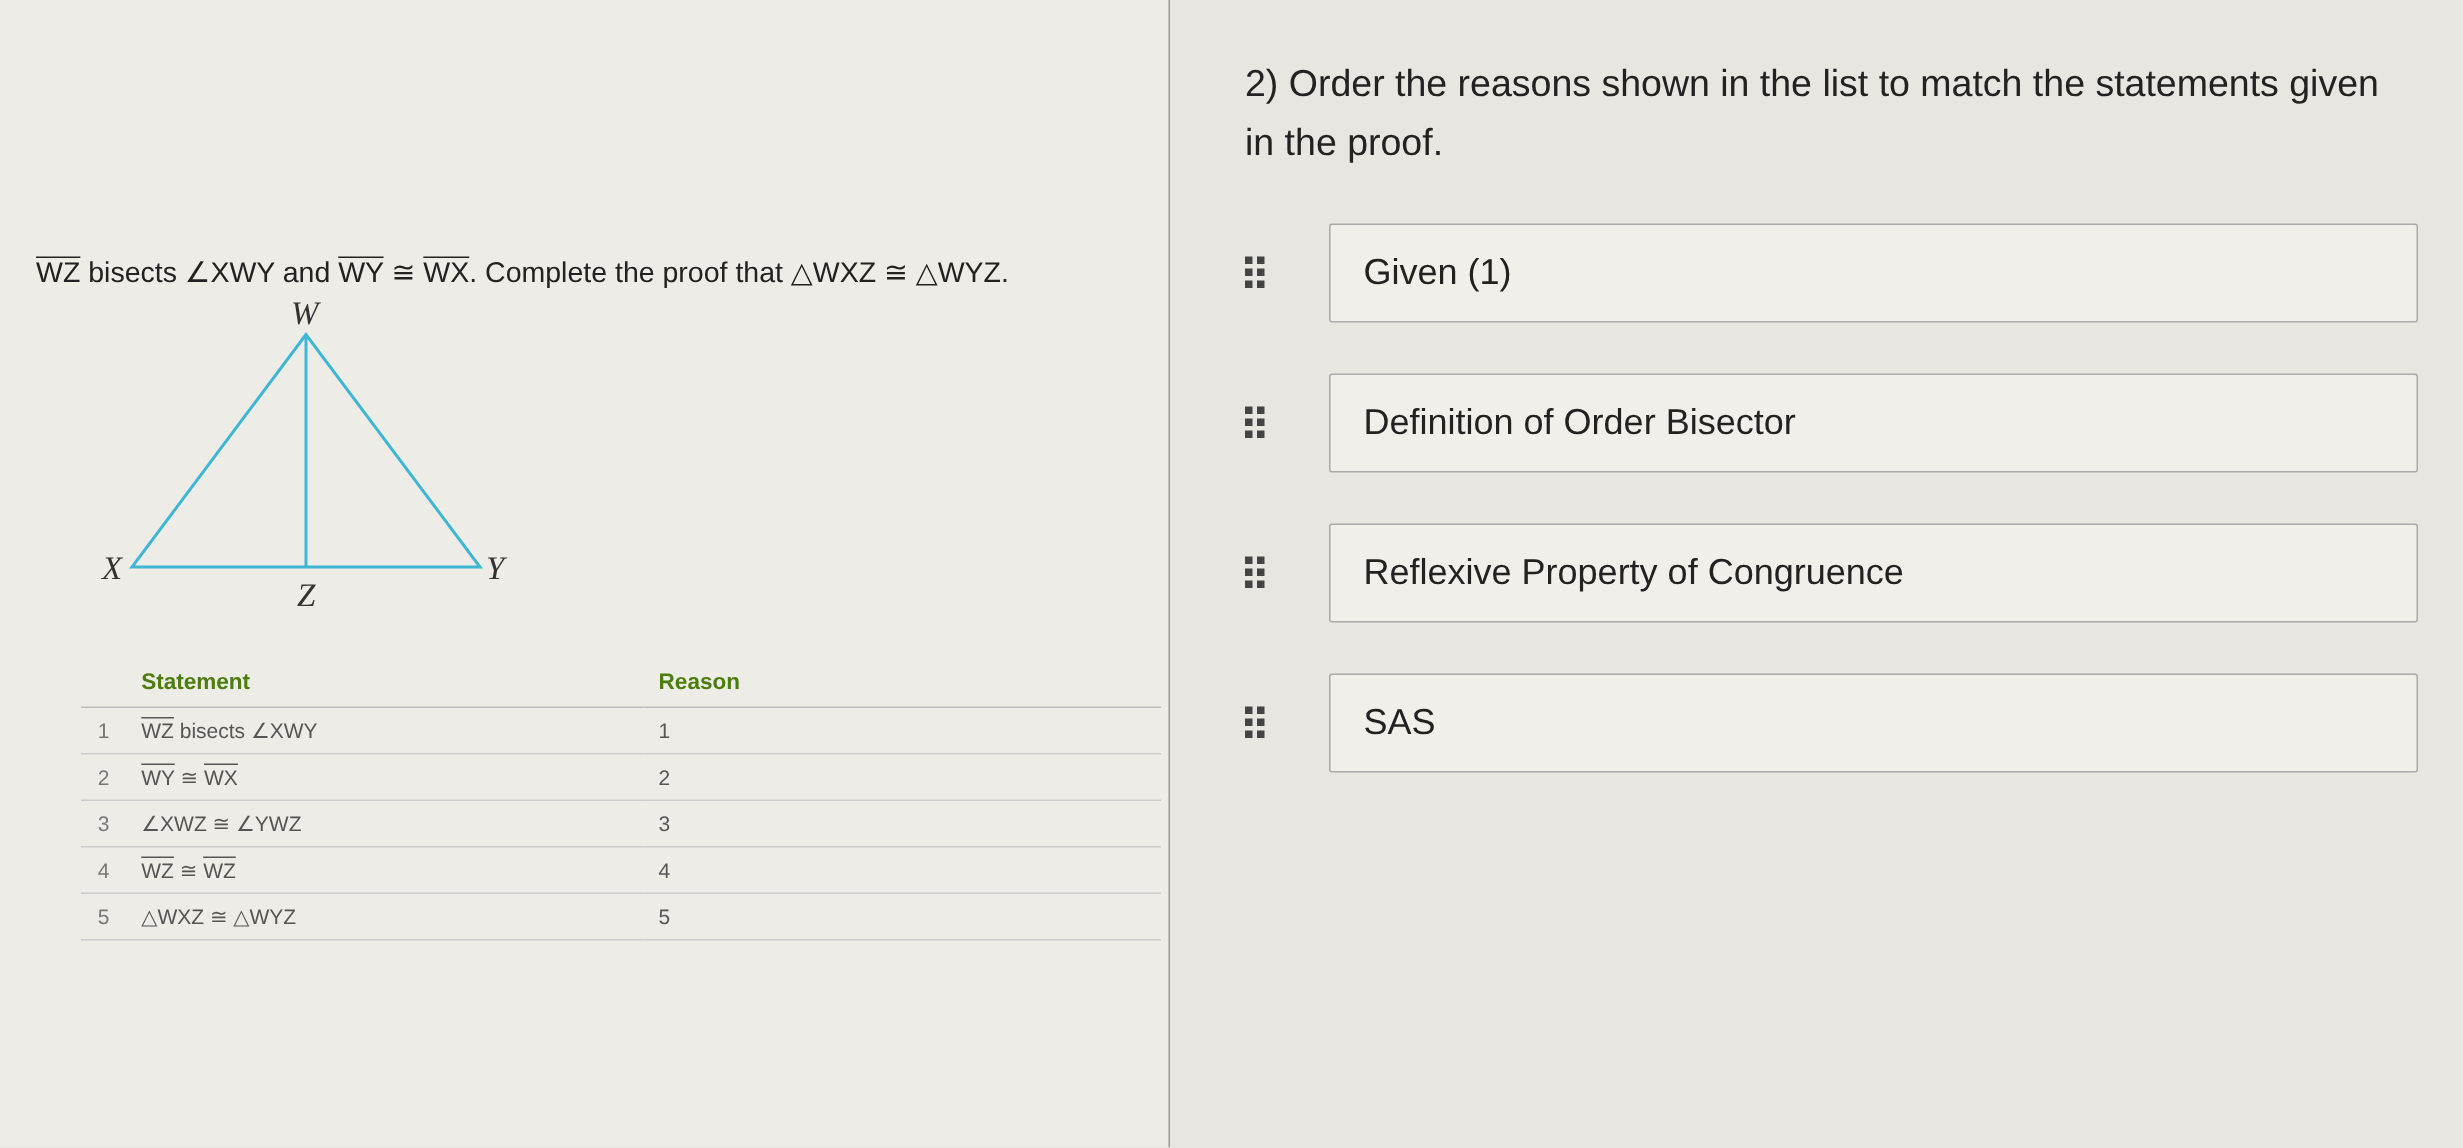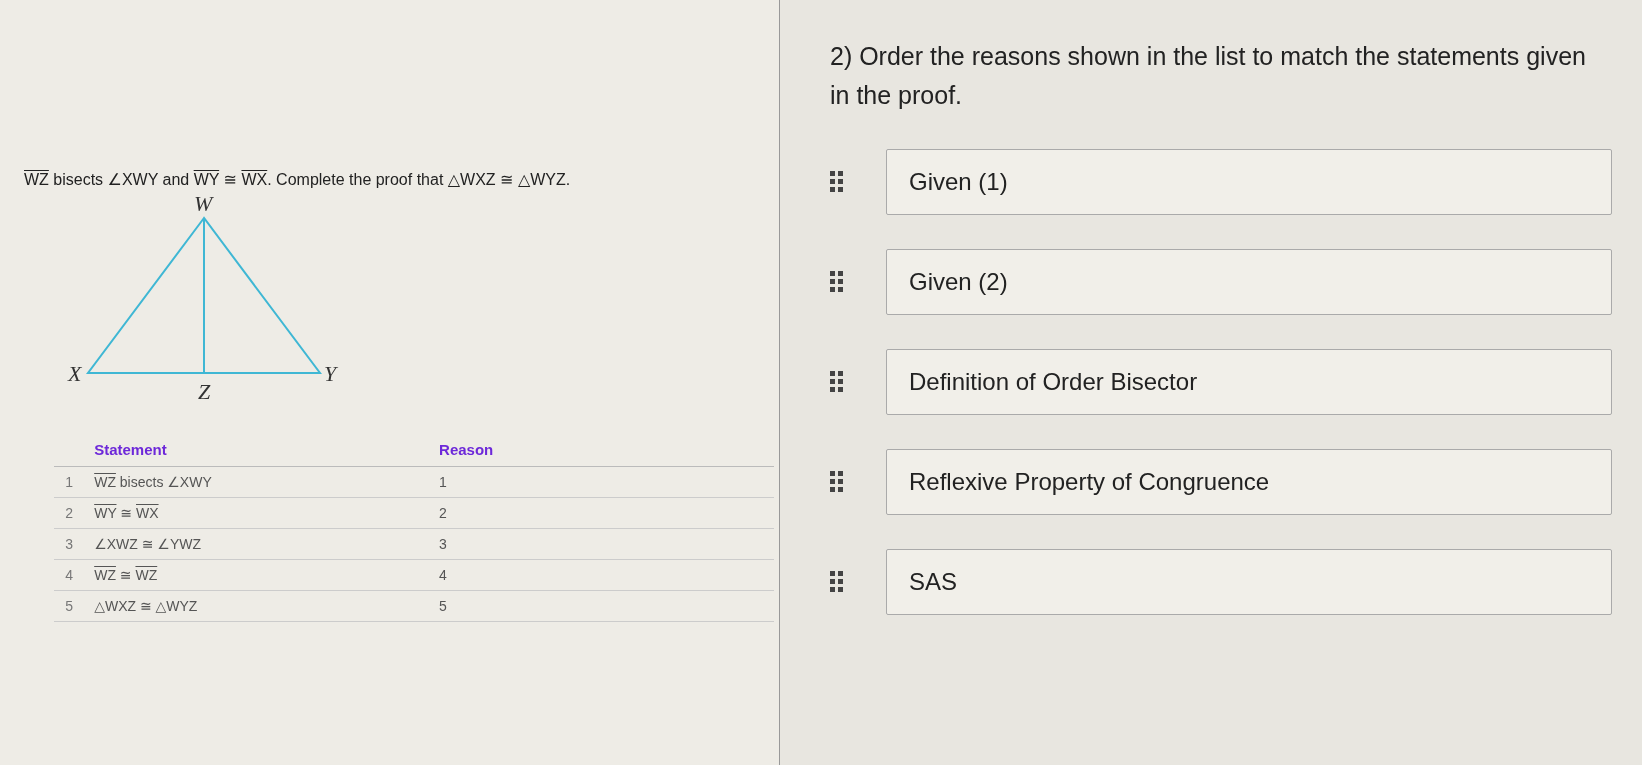--- a/index.html
+++ b/index.html
@@ -19,41 +19,41 @@
     position: relative;
     background: #eeece6;
   }
   .right-panel {
     flex: 1;
     padding: 18px 30px 18px 50px;
     background: #e8e6e0;
     margin-top: 19px;
   }
   .prompt-text {
-    font-size: 16px;
+    font-size: 19px;
     color: #222;
     margin-top: 150px;
     margin-bottom: 14px;
   }
   .prompt-text .over { text-decoration: overline; }
   .diagram-wrap { margin: 10px 0 30px 40px; }
   .vlabel { font-family: Georgia, 'Times New Roman', serif; font-style: italic; font-size: 22px; color: #333; }
   .proof-table {
     margin-left: 30px;
     border-collapse: collapse;
     font-size: 14px;
     color: #555;
     width: 720px;
   }
   .proof-table th {
     text-align: left;
     font-weight: bold;
     padding: 8px 10px;
     font-size: 15px;
-    color: #6d28d9;
+    color: #4d7c0f;
     border-bottom: 1px solid #bbb;
   }
   .proof-table td {
     padding: 7px 10px;
     border-bottom: 1px solid #ccc;
   }
   .proof-table td.num { width: 28px; text-align: center; color: #777; }
   .proof-table td.st { width: 320px; }
   .proof-table td.rs { width: 320px; }
   .proof-table .over { text-decoration: overline; }
@@ -166,31 +166,20 @@
   </div>
   <div class="reason-row">
     <div class="drag-handle">
         <span></span>
         <span></span>
         <span></span>
         <span></span>
         <span></span>
         <span></span>
       </div>
-    <div class="reason-box">Given (2)</div>
-  </div>
-  <div class="reason-row">
-    <div class="drag-handle">
-        <span></span>
-        <span></span>
-        <span></span>
-        <span></span>
-        <span></span>
-        <span></span>
-      </div>
     <div class="reason-box">Definition of Order Bisector</div>
   </div>
   <div class="reason-row">
     <div class="drag-handle">
         <span></span>
         <span></span>
         <span></span>
         <span></span>
         <span></span>
         <span></span>

